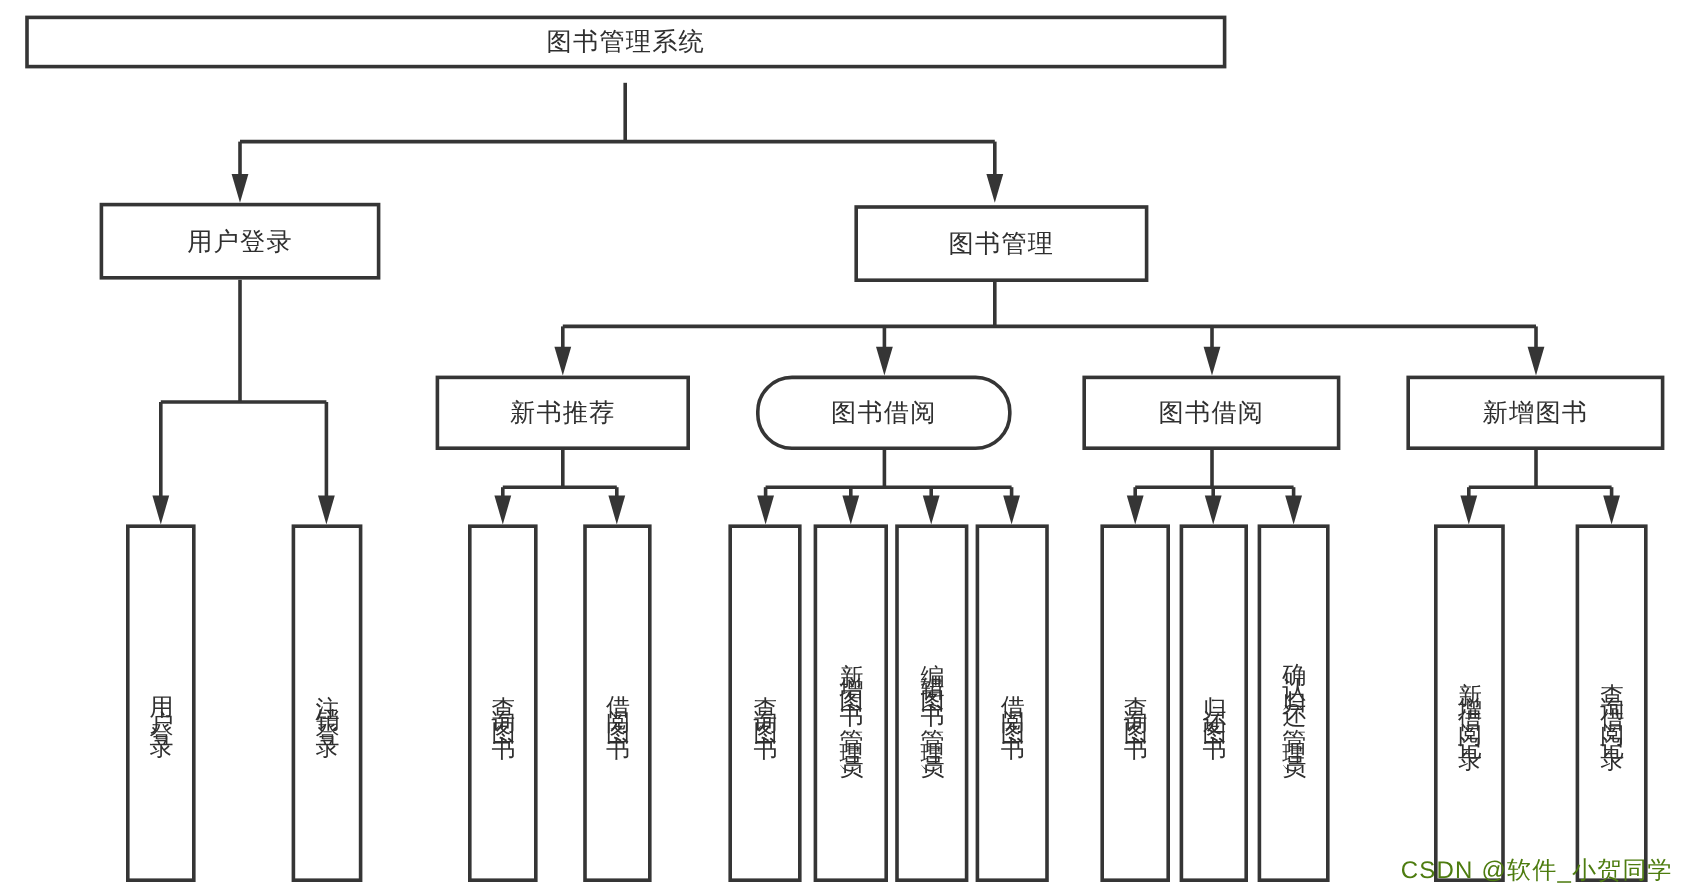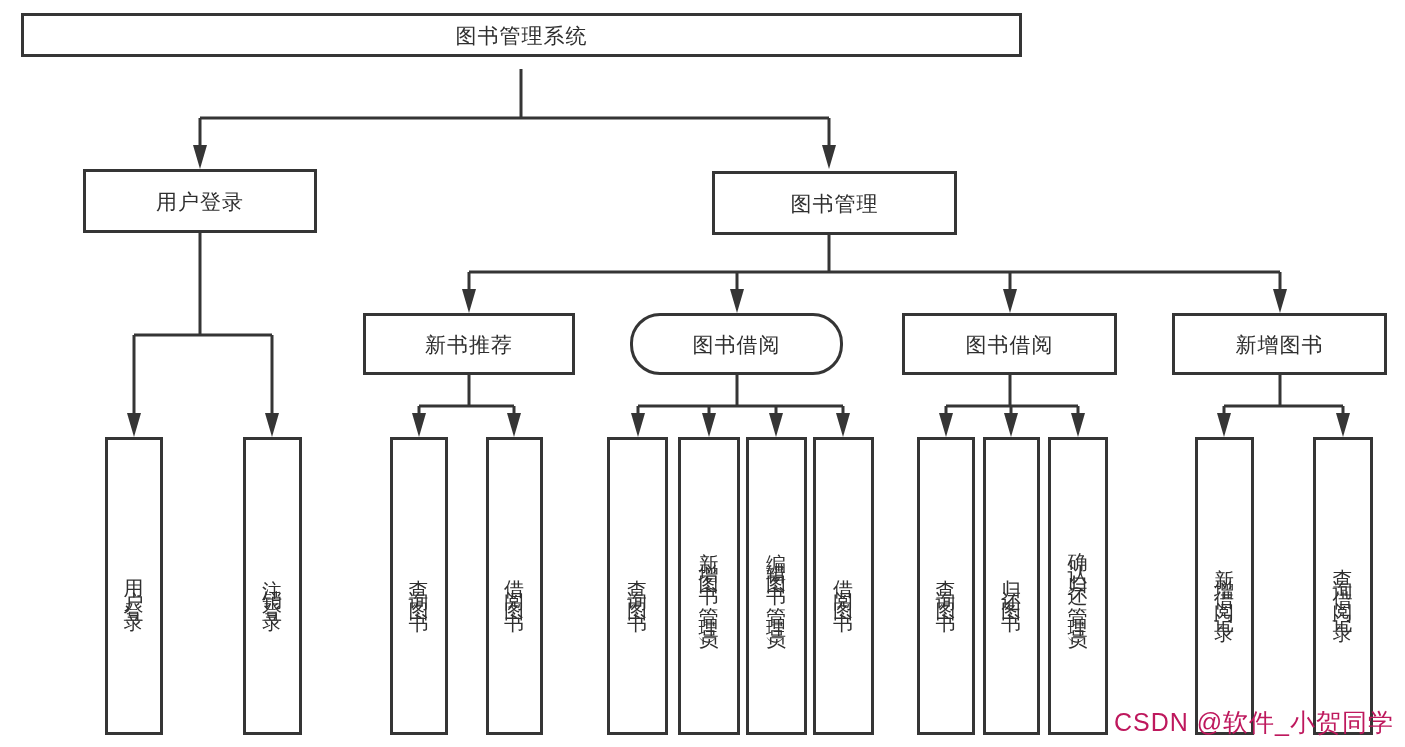--- a/index.html
+++ b/index.html
@@ -35,23 +35,23 @@
   .vbox .vtext{
     writing-mode:vertical-rl;
     text-orientation:mixed;
     letter-spacing:11px;
     white-space:nowrap;
   }
   .watermark{
     position:absolute;
     right:11px;
     bottom:8px;
-    font-size:25px;
+    font-size:20px;
     letter-spacing:1px;
-    color:#be185d;
+    color:#4d7c0f;
     z-index:5;
     white-space:nowrap;
   }
 </style>
 </head>
 <body>
 
 <div class="stage">
 
   <svg class="wires" width="1405" height="747" viewBox="0 0 1405 747">

